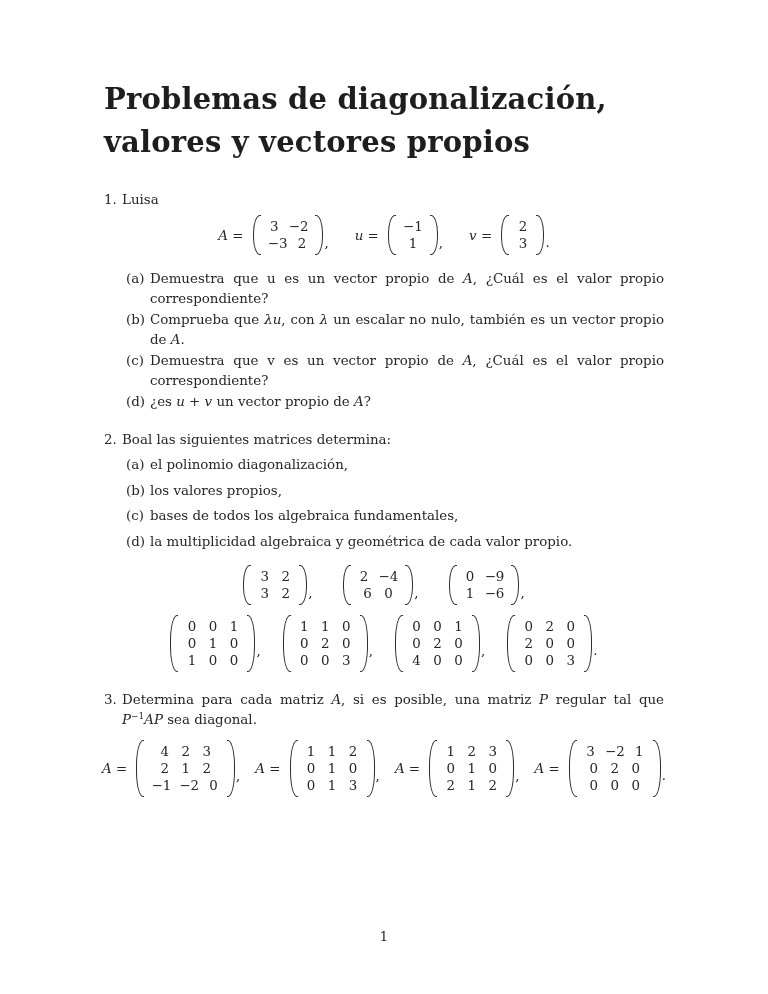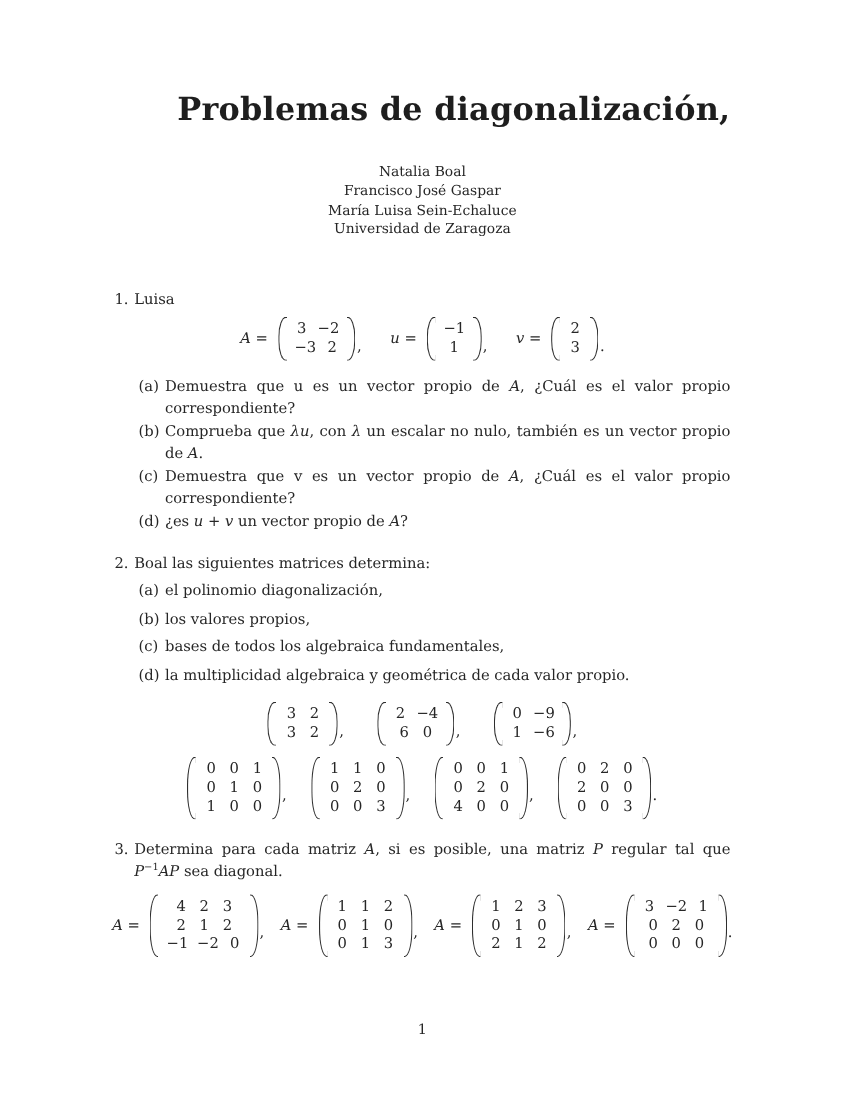--- a/index.html
+++ b/index.html
@@ -3,21 +3,21 @@
 <meta charset="utf-8">
 <style>
   html,body { margin:0; padding:0; background:#ffffff; }
   .page {
     position:relative; width:768px; height:994px; background:#ffffff;
     font-family:"DejaVu Serif","Liberation Serif",serif; color:#262626;
     overflow:hidden;
   }
   .content { padding:78px 104px 0 104px; }
 
-  .title { margin:0 0 26px 0; font-size:29px; line-height:1.48; text-align:right;
+  .title { margin:0 0 26px 0; font-size:29px; line-height:1.48; text-align:left;
            font-weight:700; letter-spacing:0.2px; color:#1e1e1e; }
 
   .authors { text-align:center; font-size:12.6px; line-height:17.4px; margin-bottom:46px; }
 
   .prob { margin-top:18px; }
   .prob.first { margin-top:0; }
   .prob-head { display:flex; font-size:13.4px; line-height:19.5px; }
   .prob-num { flex:0 0 18px; }
   .prob-text { flex:1; text-align:justify; }
 
@@ -53,28 +53,22 @@
   sup { font-size:9px; vertical-align:super; line-height:0; font-style:normal; }
 
   .footer { position:absolute; left:0; right:0; bottom:50px; text-align:center; font-size:13px; }
 </style>
 </head>
 <body>
 
 <div class="page">
   <div class="content">
 
-    <h1 class="title"><span>Problemas de diagonalización,</span><br></h1>
-
-    <div class="authors">
-      <div>Natalia Boal</div>
-      <div>Francisco José Gaspar</div>
-      <div>María Luisa Sein-Echaluce</div>
-      <div>Universidad de Zaragoza</div>
-    </div>
+    <h1 class="title"><span>Problemas de diagonalización,</span><br><span>valores y vectores propios</span></h1>
+
 
     <section class="prob first">
       <div class="prob-head">
         <span class="prob-num">1.</span>
         <span class="prob-text">Luisa</span>
       </div>
 
       <div class="eq-row p1-eq">
         <span class="eq-group">
           <span class="eq-prefix"><i>A</i> = </span>

